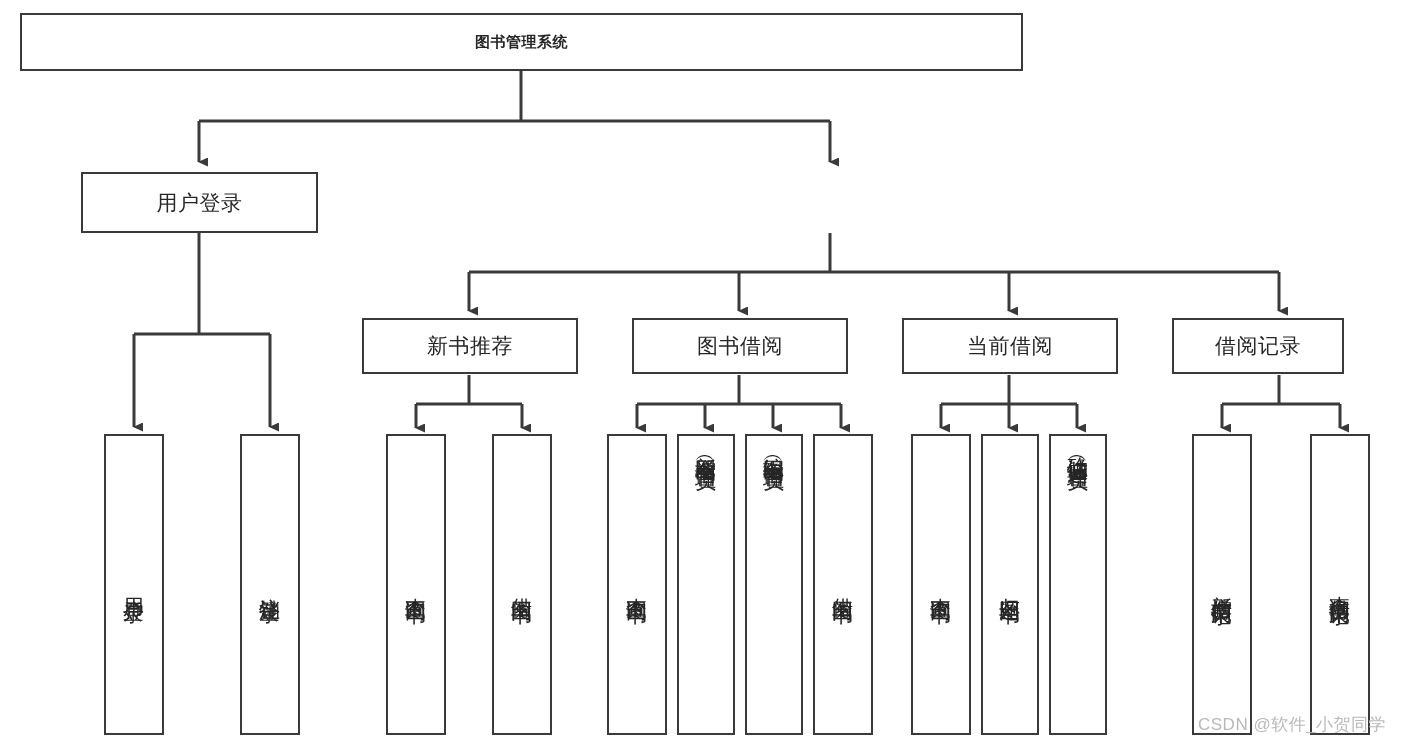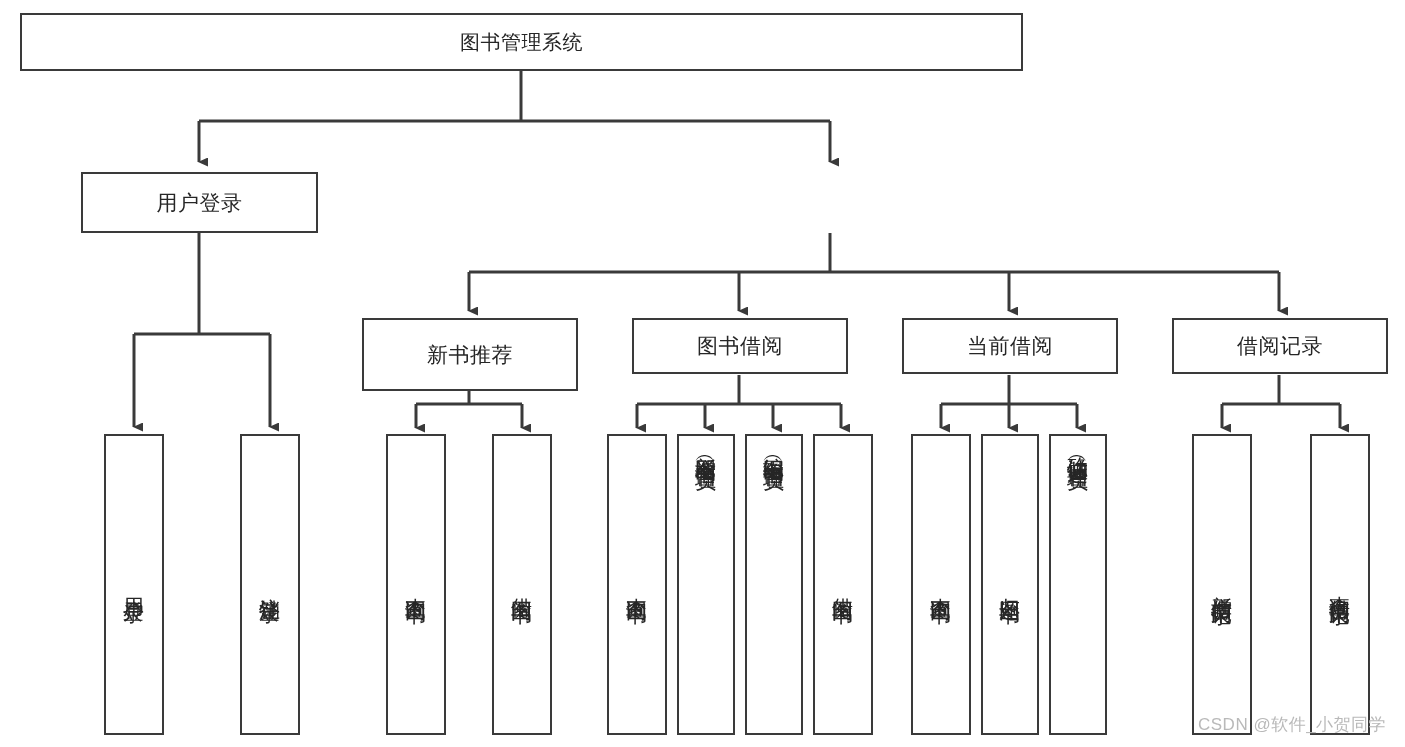--- a/index.html
+++ b/index.html
@@ -42,21 +42,22 @@
     text-align: center;
     line-height: 1.12;
     white-space: pre;
   }
   
   .node.horiz .node-label {
     font-size: 21px;
     letter-spacing: 0.5px;
   }
   .node.root .node-label {
-    font-size: 20px;
+    font-size: 15px;
+    font-weight: bold;
   }
   
   .node.vert {
     align-items: flex-start;
     justify-content: center;
     padding-top: 4px;
   }
   .node.vert.centered {
     align-items: center;
     padding-top: 0;
@@ -140,33 +141,33 @@
 
   <div class="node horiz root" style="left:20px; top:13px; width:1003px; height:58px;">
     <span class="node-label">图书管理系统</span>
   </div>
 
   <div class="node horiz" style="left:81px; top:172px; width:237px; height:61px;">
     <span class="node-label">用户登录</span>
   </div>
 
 
-  <div class="node horiz" style="left:362px; top:318px; width:216px; height:73px;">
+  <div class="node horiz" style="left:362px; top:318px; width:216px; height:56px;">
     <span class="node-label">新书推荐</span>
   </div>
 
   <div class="node horiz" style="left:902px; top:318px; width:216px; height:56px;">
     <span class="node-label">当前借阅</span>
   </div>
 
   <div class="node horiz" style="left:632px; top:318px; width:216px; height:56px;">
     <span class="node-label">图书借阅</span>
   </div>
 
-  <div class="node horiz" style="left:1172px; top:318px; width:216px; height:56px;">
+  <div class="node horiz" style="left:1172px; top:318px; width:172px; height:56px;">
     <span class="node-label">借阅记录</span>
   </div>
 
   <div class="node vert centered" style="left:104px; top:434px; width:60px; height:301px;">
     <span class="node-label">用户登录</span>
   </div>
 
   <div class="node vert centered" style="left:240px; top:434px; width:60px; height:301px;">
     <span class="node-label">注销登录</span>
   </div>

